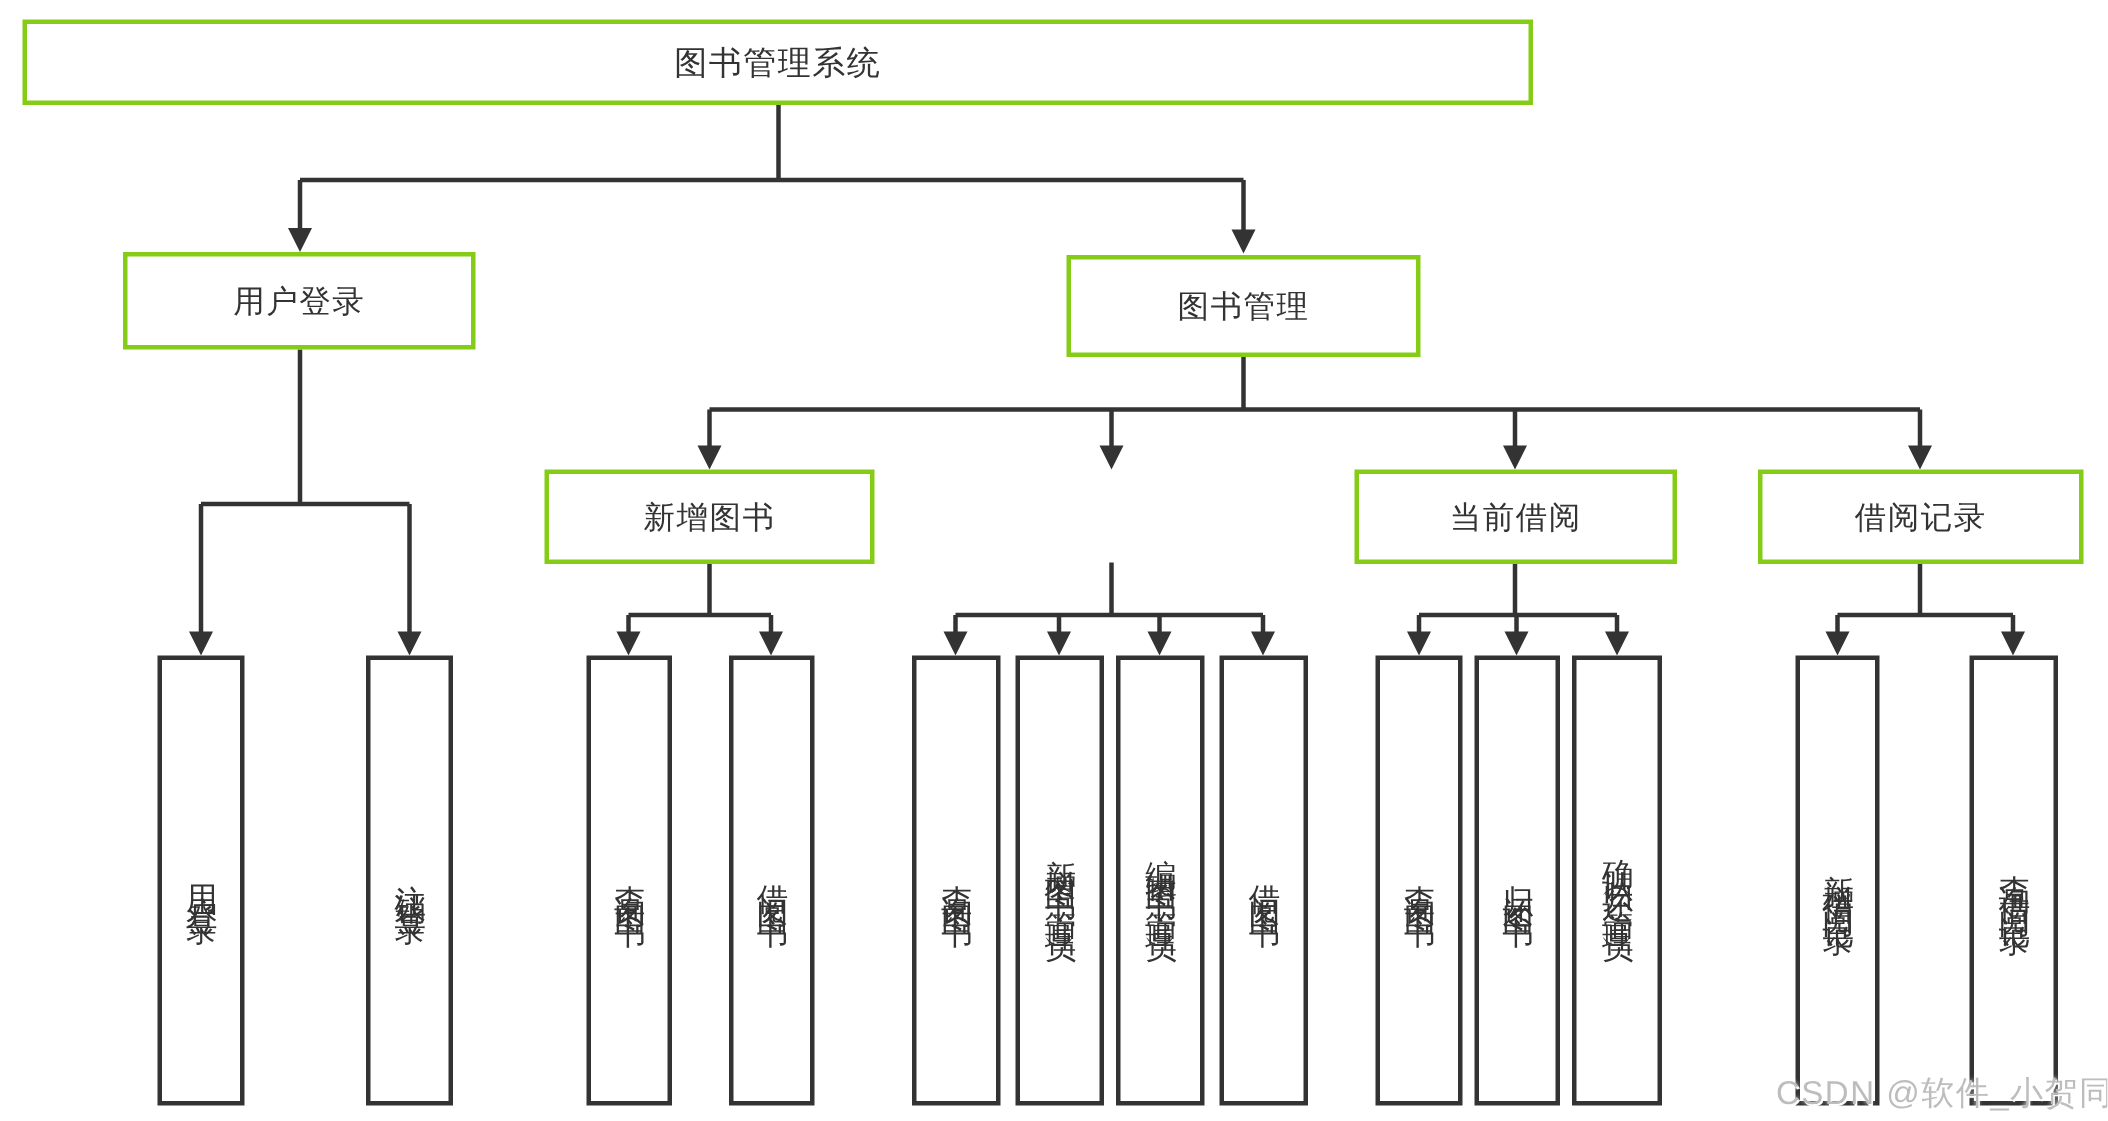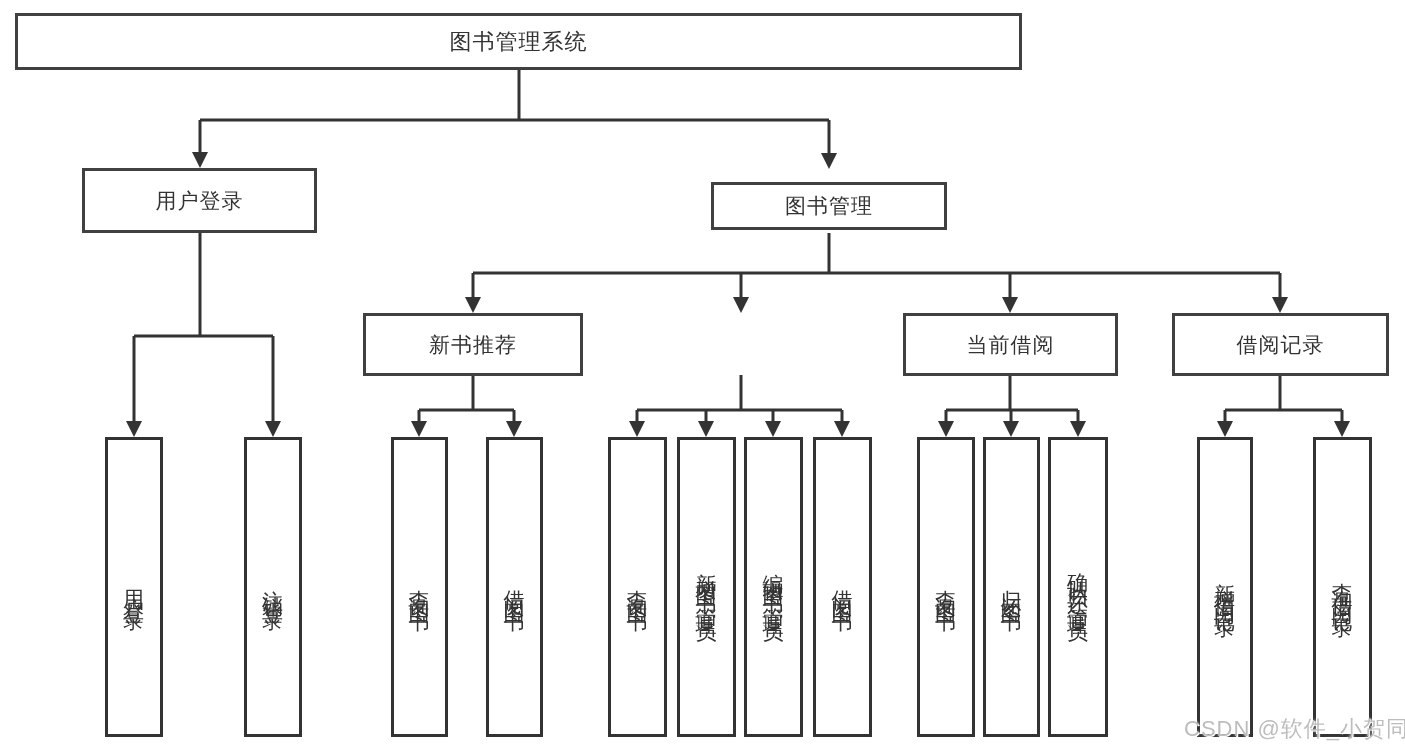--- a/index.html
+++ b/index.html
@@ -16,21 +16,21 @@
 
   .connectors {
     position: absolute;
     left: 0; top: 0;
     width: 1405px; height: 747px;
     pointer-events: none;
   }
 
   .hbox {
     position: absolute;
-    border: 3px solid #404040;
+    border: 3px solid #84cc16;
     background: #ffffff;
     display: flex;
     align-items: center;
     justify-content: center;
     color: #333333;
     font-size: 21px;
     letter-spacing: 1px;
     white-space: nowrap;
   }
 
@@ -134,23 +134,23 @@
       <polygon points="1003,421 1019,421 1011,437"></polygon>
       <polygon points="1070,421 1086,421 1078,437"></polygon>
       <polygon points="1217,421 1233,421 1225,437"></polygon>
       <polygon points="1334,421 1350,421 1342,437"></polygon>
     </g>
   </svg>
 
   <div class="hbox root" style="left:15px; top:13px; width:1007px; height:57px;">图书管理系统</div>
 
   <div class="hbox" style="left:82px; top:168px; width:235px; height:65px;">用户登录</div>
-  <div class="hbox" style="left:711px; top:182px; width:236px; height:48px;">图书管理</div>
+  <div class="hbox" style="left:711px; top:170px; width:236px; height:68px;">图书管理</div>
 
-  <div class="hbox" style="left:363px; top:313px; width:220px; height:63px;">新书推荐</div>
+  <div class="hbox" style="left:363px; top:313px; width:220px; height:63px;">新增图书</div>
   <div class="hbox" style="left:1172px; top:313px; width:217px; height:63px;">借阅记录</div>
   <div class="hbox" style="left:903px; top:313px; width:215px; height:63px;">当前借阅</div>
 
   <div class="vbox" style="left:105px; width:58px;">
     <span class="vtext">用户登录</span>
   </div>
   <div class="vbox" style="left:244px; width:58px;">
     <span class="vtext">注销登录</span>
   </div>
 

